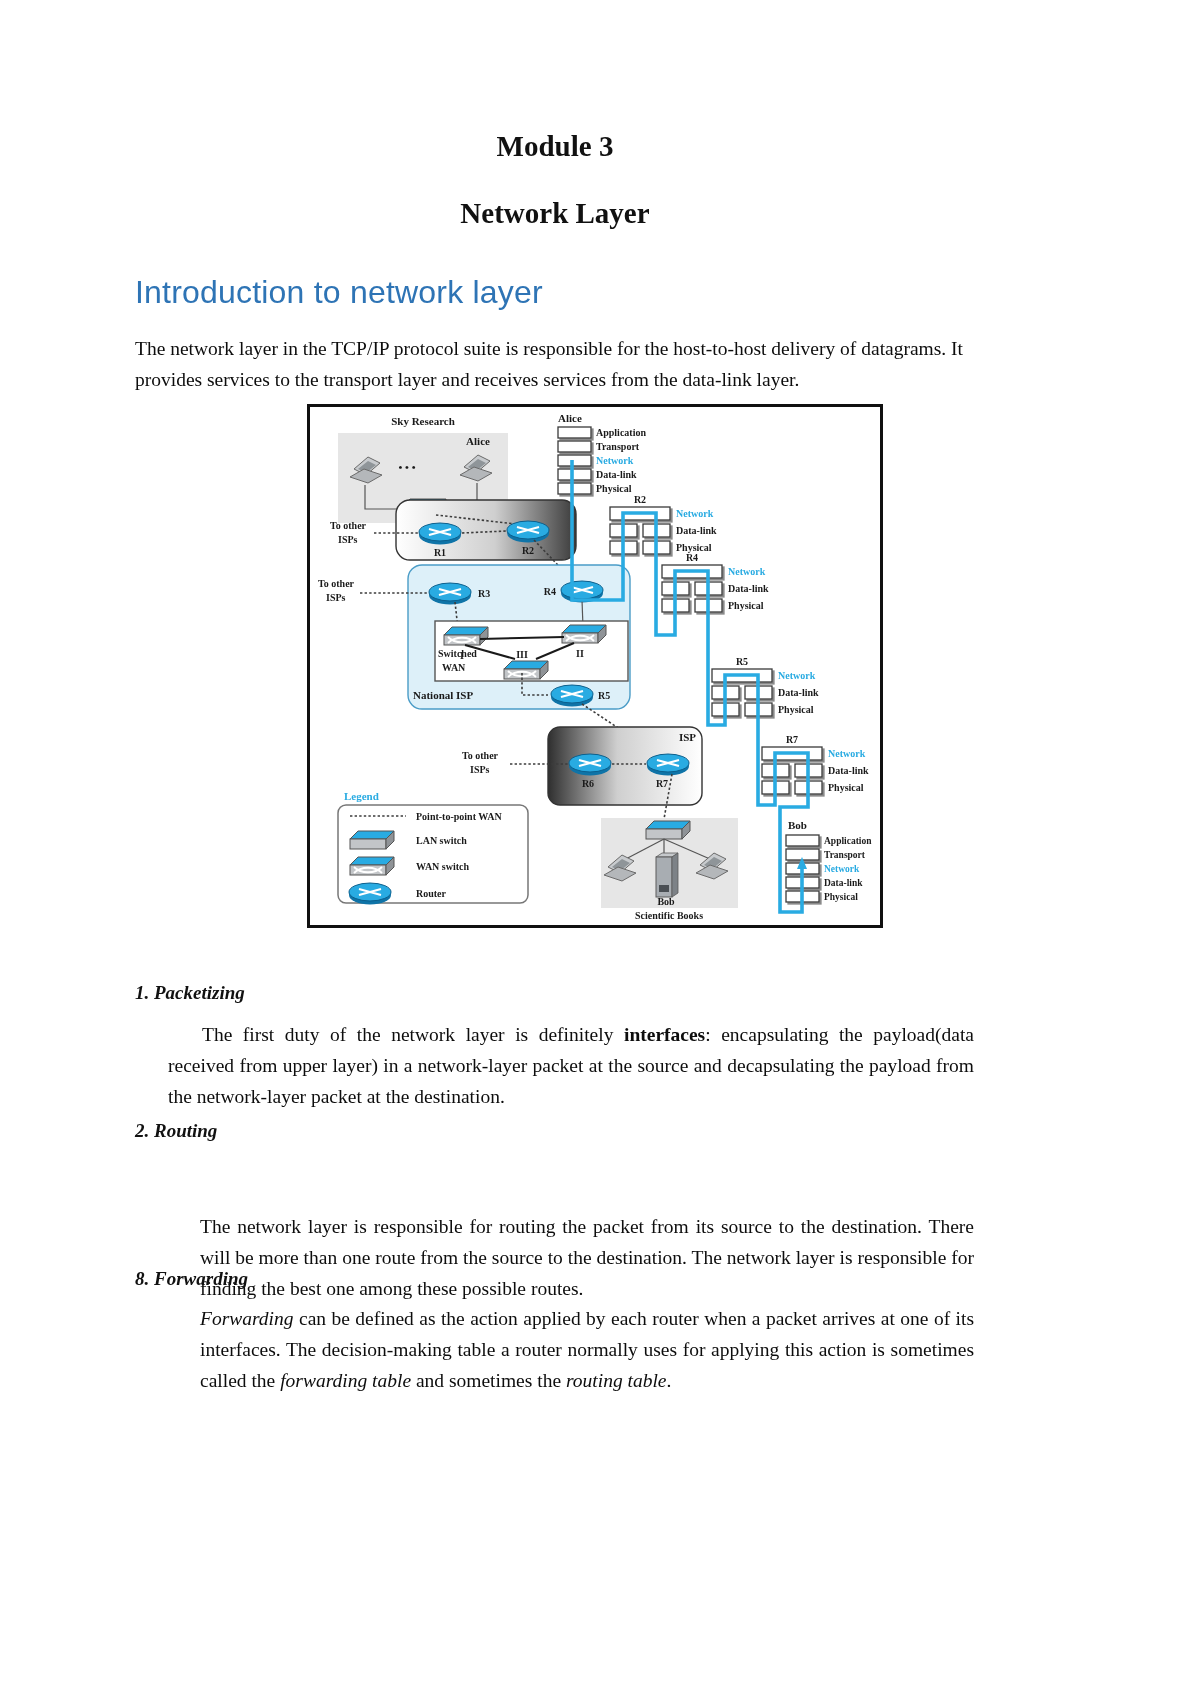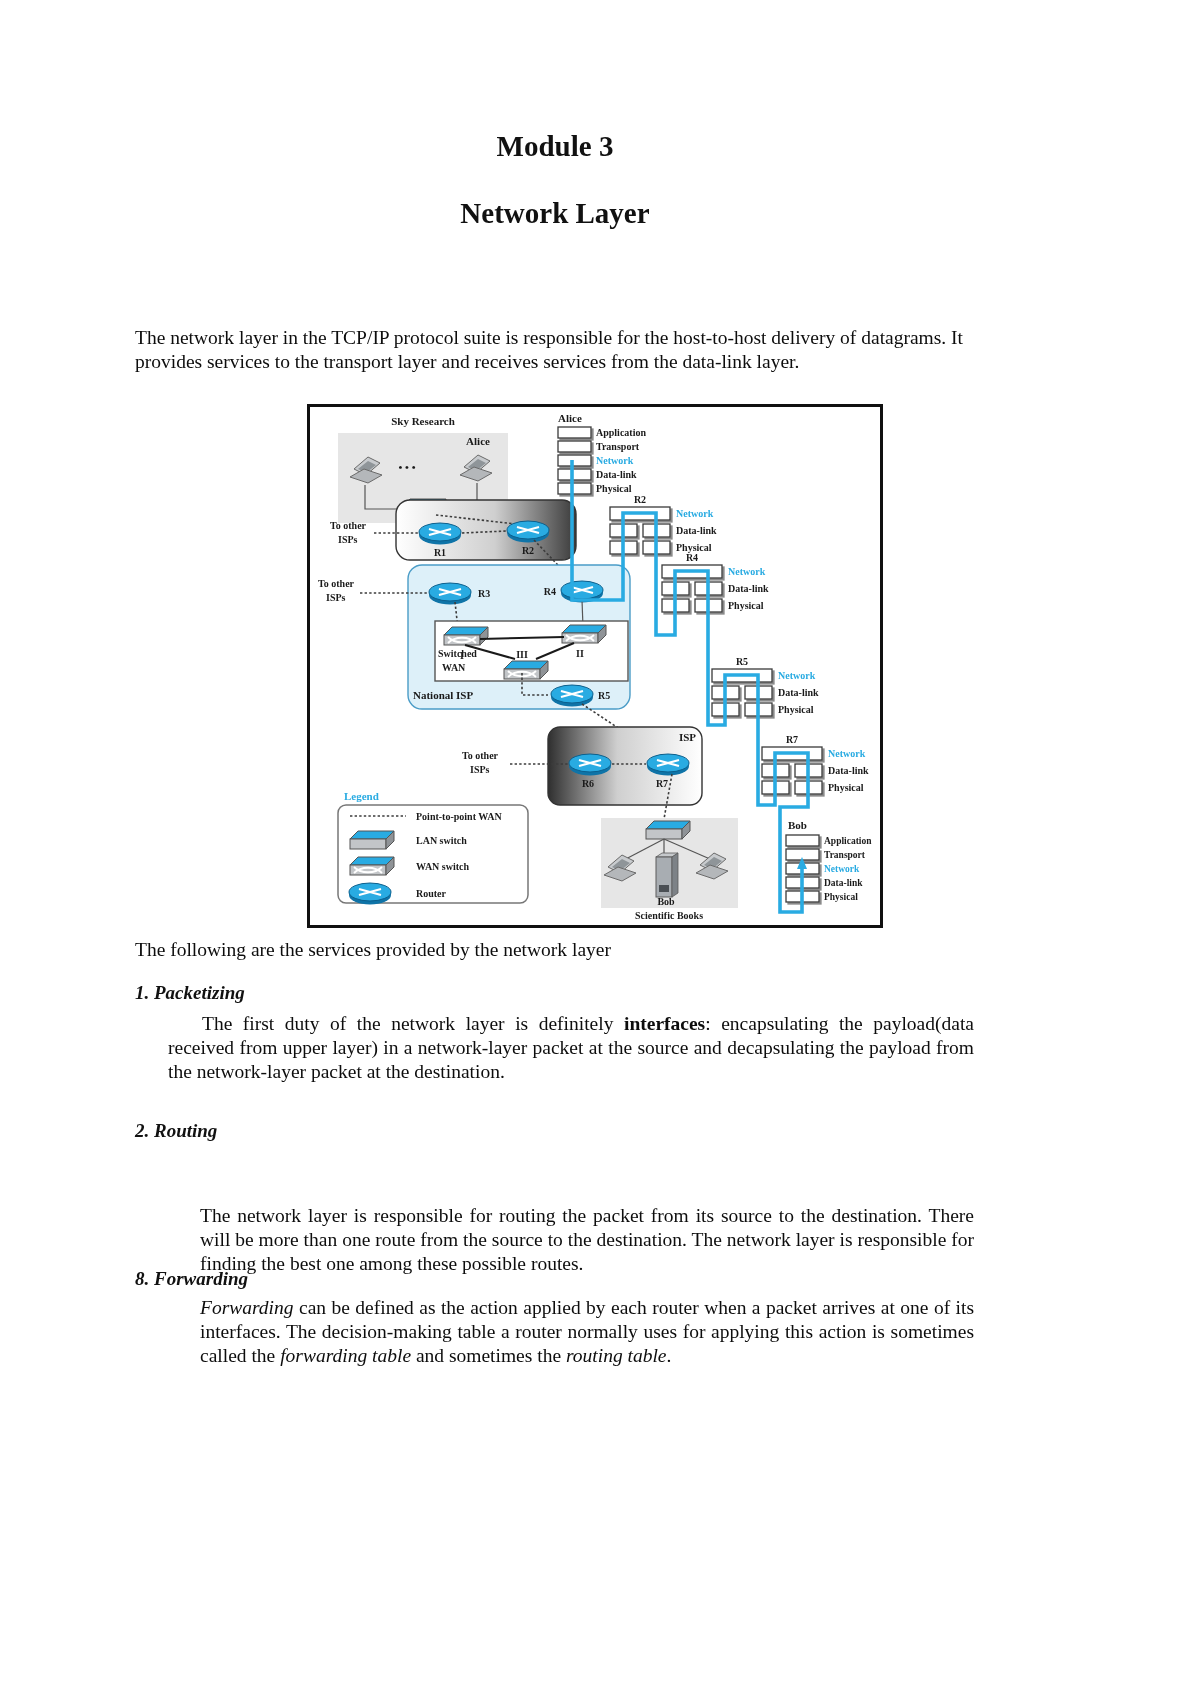--- a/index.html
+++ b/index.html
@@ -5,21 +5,21 @@
   html,body{margin:0;padding:0;background:#ffffff;}
   .page{position:relative;width:1200px;height:1436px;background:#fff;overflow:hidden;
         font-family:"Liberation Serif",serif;color:#111;}
   .doc-title{position:absolute;left:135px;width:840px;text-align:center;
              font-size:29px;font-weight:bold;}
   #title1{top:130px;}
   #title2{top:197px;}
   .h1-blue{position:absolute;left:135px;top:274px;width:840px;
            font-family:"Liberation Sans",sans-serif;font-weight:400;
            font-size:32px;color:#2E74B5;letter-spacing:.2px;}
-  .body-text{position:absolute;font-size:19.5px;line-height:24px;color:#0d0d0d;}
+  .body-text{position:absolute;font-size:19.5px;line-height:31px;color:#0d0d0d;margin-top:7px;}
   #intro{left:135px;top:326px;width:848px;text-align:left;}
   #services{left:135px;top:938px;width:848px;}
   .sec-head{position:absolute;left:135px;font-size:19px;font-weight:bold;font-style:italic;}
   #sec1-head{top:982px;}
   #sec2-head{top:1120px;}
   #sec3-head{top:1268px;}
   #sec1-body{left:168px;top:1012px;width:806px;text-align:justify;text-indent:34px;}
   #sec2-body{left:200px;top:1204px;width:774px;text-align:justify;}
   #sec3-body{left:200px;top:1296px;width:774px;text-align:justify;}
   .figure-frame{position:absolute;left:282px;top:404px;width:570px;height:518px;
@@ -35,20 +35,21 @@
   .trunk{stroke:#1a1a1a;stroke-width:2;fill:none;}
   .flow{stroke:#29ABE2;stroke-width:3.6;fill:none;}
 </style>
 </head>
 <body>
 
 <div class="page">
 
   <div id="title1" class="doc-title">Module 3</div>
   <div id="title2" class="doc-title">Network Layer</div>
+  <div class="h1-blue">Introduction to network layer</div>
   <div id="intro" class="body-text">The network layer in the TCP/IP protocol suite is responsible for the host-to-host delivery of datagrams. It provides services to the transport layer and receives services from the data-link layer.</div>
 
   <div class="figure-frame">
     <svg width="570" height="518" viewBox="0 0 570 518" xmlns="http://www.w3.org/2000/svg">
       <defs>
         <linearGradient id="g1" x1="0" y1="0" x2="1" y2="0">
           <stop offset="0" stop-color="#ffffff"></stop>
             <stop offset="0.55" stop-color="#cfcfcf"></stop>
             <stop offset="1" stop-color="#3a3a3a"></stop>
         </linearGradient>
@@ -274,21 +275,20 @@
         <text x="514" y="493" class="dl9">Physical</text>
       </g>
 
       <g>
         <polyline class="flow" points="262,53 262,193 313,193 313,106 346,106 346,228 365,228 365,164 398,164 398,318 415,318 415,268 448,268 448,398 465,398 465,346 498,346 498,400 470,400 470,505 492,505 492,460"></polyline>
         <polygon points="487,462 497,462 492,450" fill="#29ABE2"></polygon>
       </g>
     </svg>
   </div>
 
-  <div id="services" class="body-text">The following are the services provided by the network layer</div>
 
   <div id="sec1-head" class="sec-head">1. Packetizing</div>
   <div id="sec1-body" class="body-text"><span>The first duty of the network layer is definitely </span><b>interfaces</b><span>: encapsulating the payload(data received from upper layer) in a network-layer packet at the source and decapsulating the payload from the network-layer packet at the destination.</span></div>
 
   <div id="sec2-head" class="sec-head">2. Routing</div>
   <div id="sec2-body" class="body-text">The network layer is responsible for routing the packet from its source to the destination.  There will be more than one route from the source to the destination. The network layer is responsible for finding the best one among these possible routes.</div>
 
   <div id="sec3-head" class="sec-head">8. Forwarding</div>
   <div id="sec3-body" class="body-text"><i>Forwarding</i><span> can be defined as the action applied by each router when a packet arrives at one of its interfaces. The decision-making table a router normally uses for applying this action is sometimes called the </span><i>forwarding table</i><span> and sometimes the </span><i>routing table</i><span>.</span></div>
 

